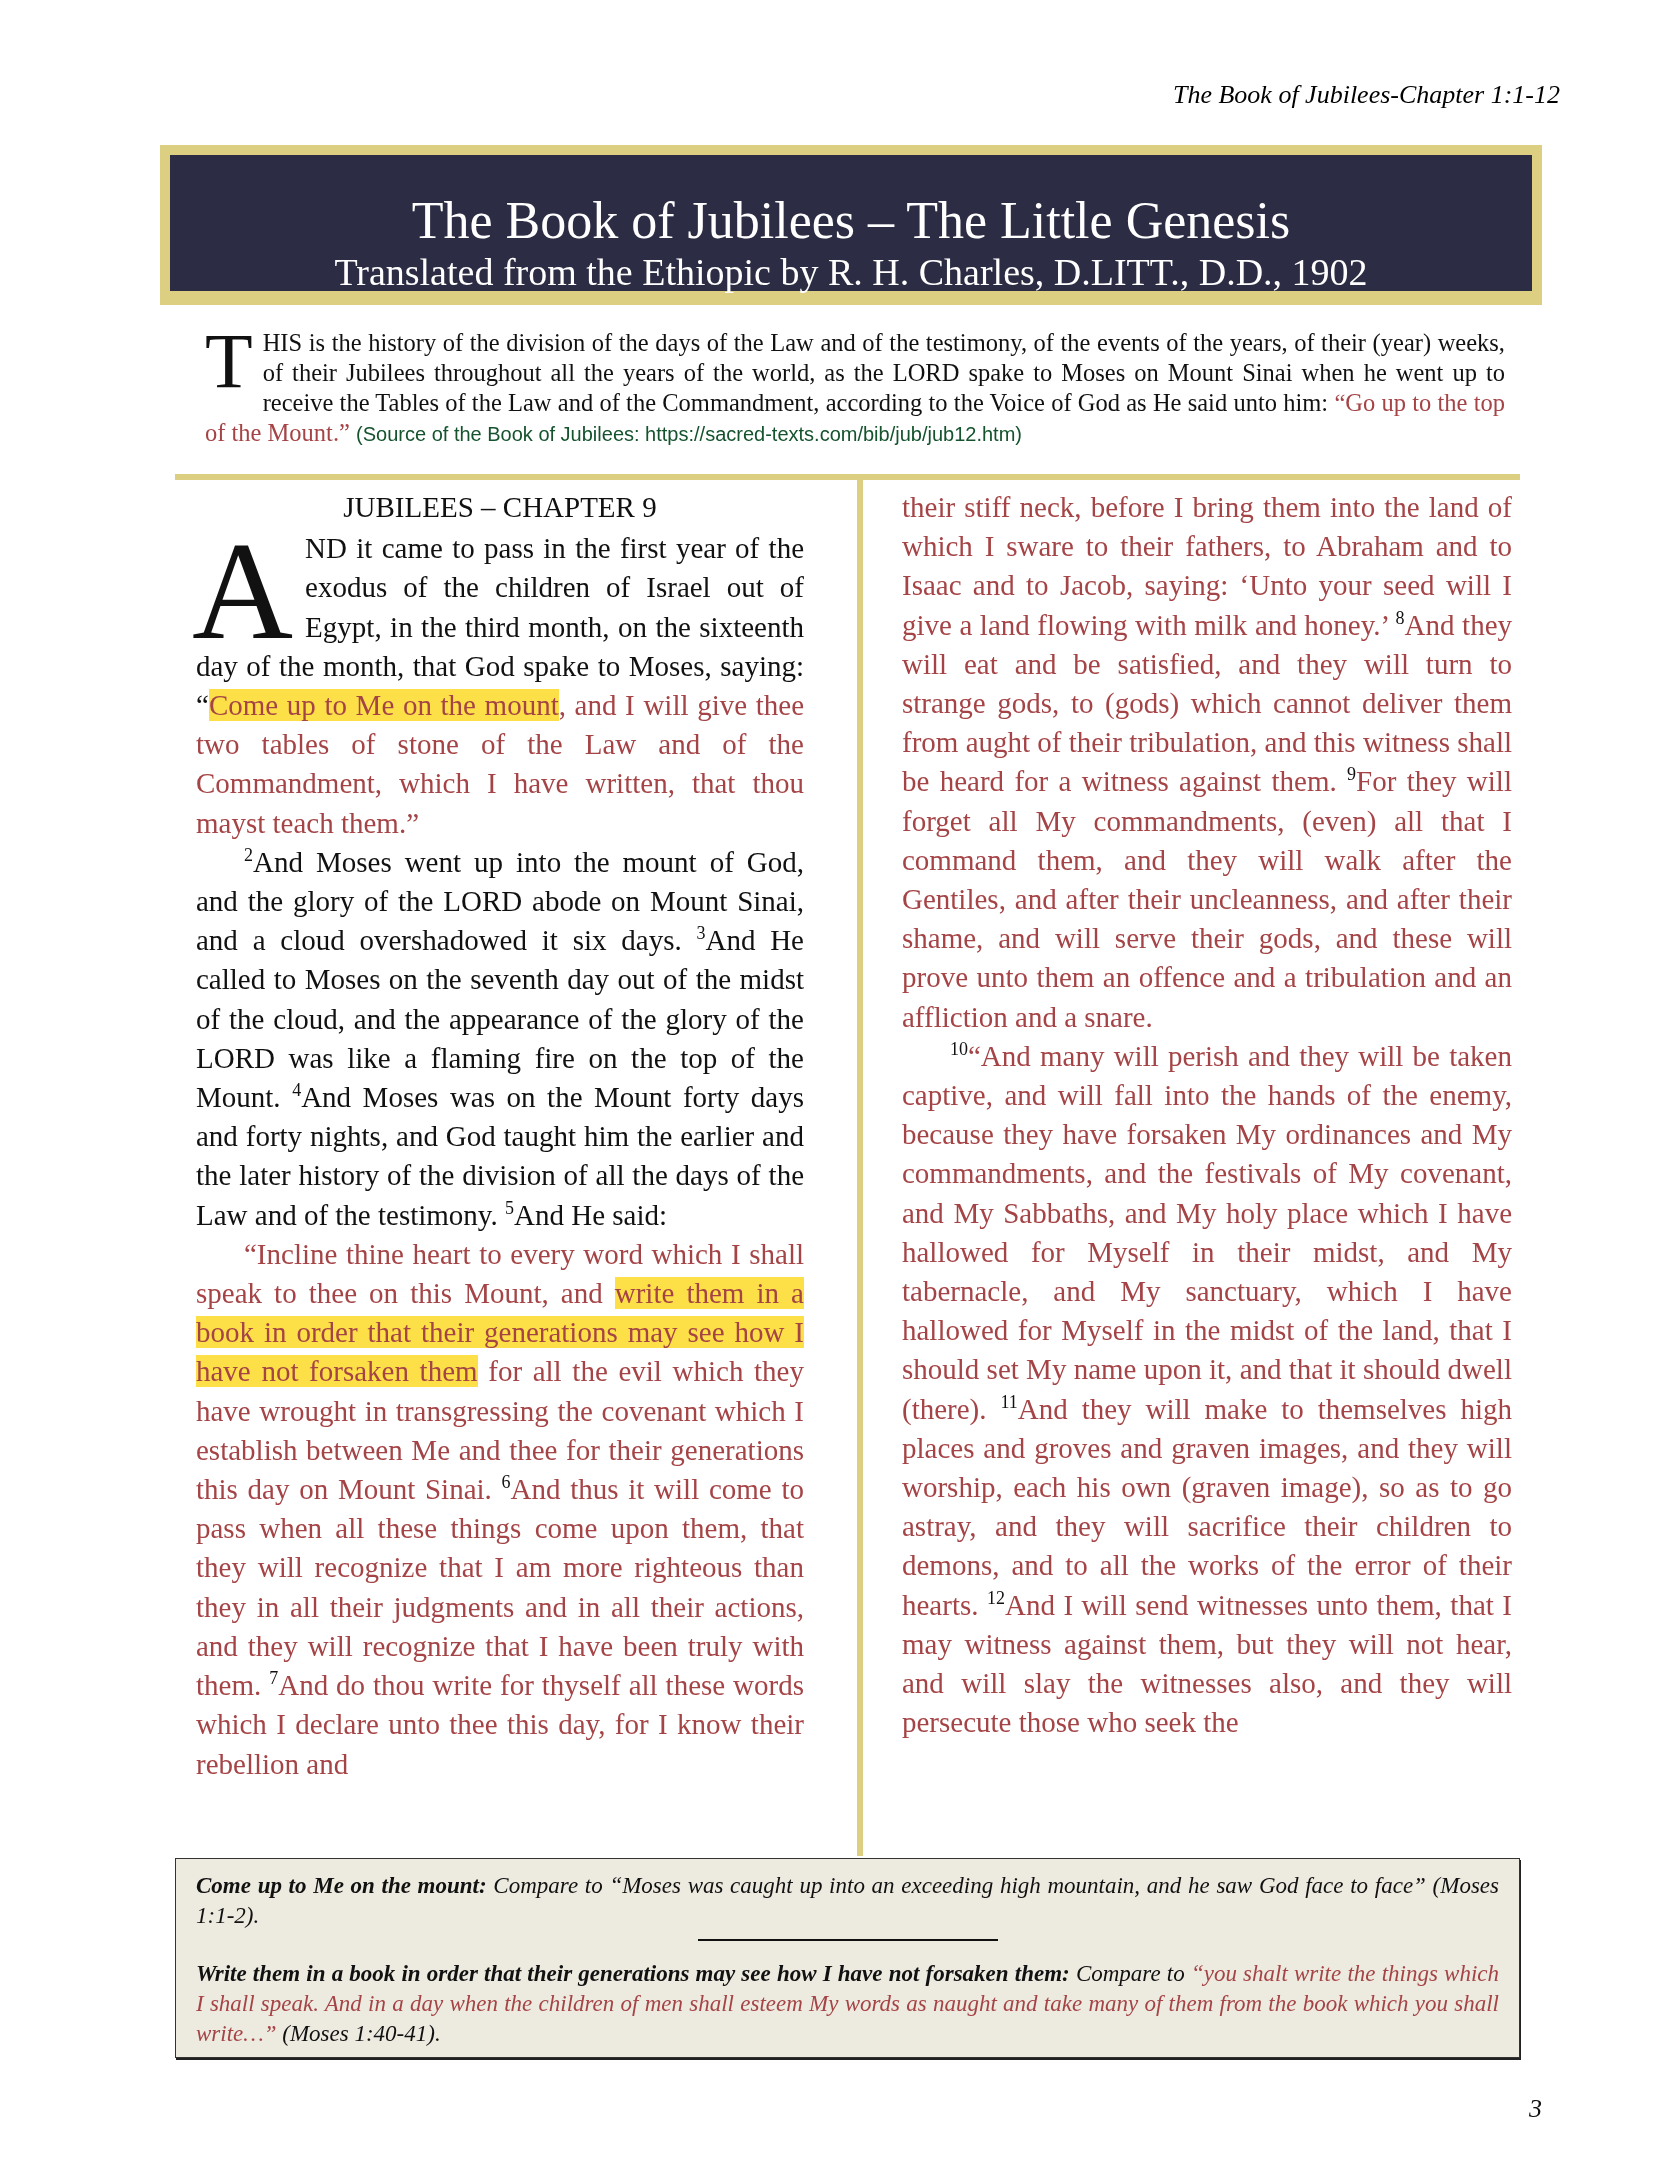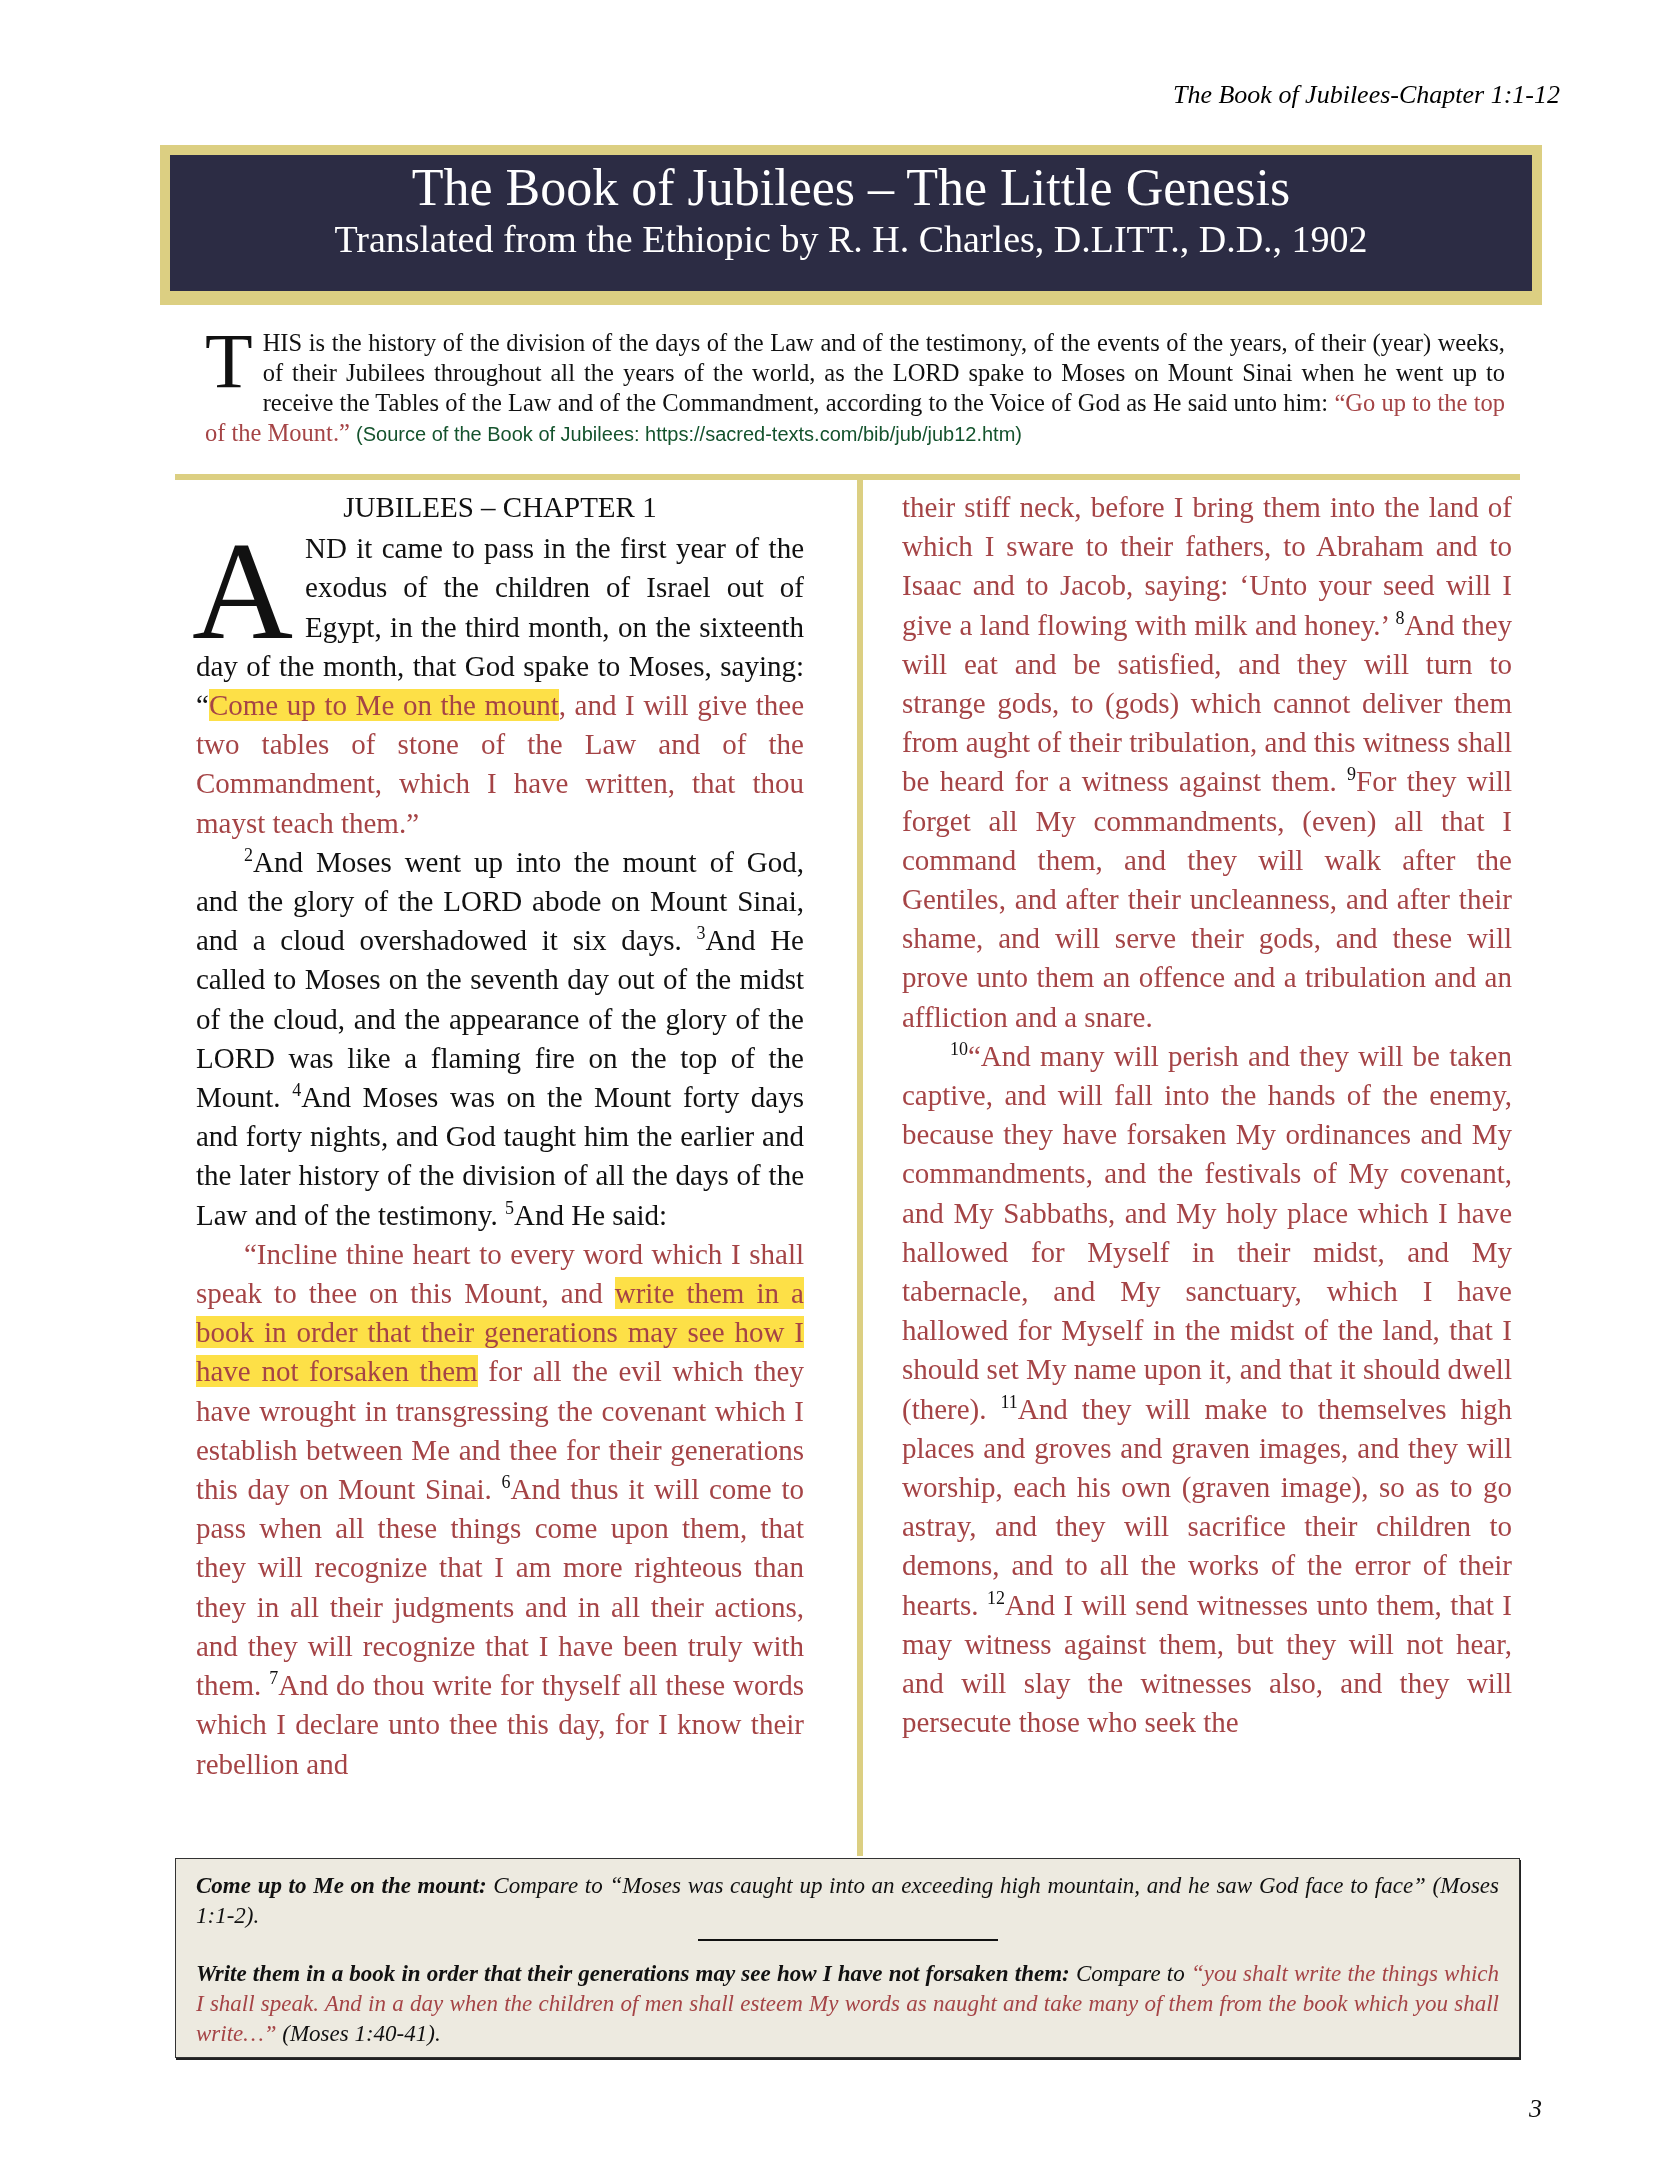--- a/index.html
+++ b/index.html
@@ -13,21 +13,21 @@
       font-style: italic; font-size: 26px; color: #000000;
     }
     .banner {
       position: absolute; left: 160px; top: 145px; width: 1382px; height: 160px;
       background: #2c2c44;
       border: 10px solid #dccf82;
       border-bottom-width: 14px;
       box-sizing: border-box;
       text-align: center; color: #fff;
     }
-    .banner-title { font-size: 52px; margin-top: 4px; line-height: 58px; }
+    .banner-title { font-size: 52px; margin-top: 37px; line-height: 58px; }
     .banner-subtitle { font-size: 38px; line-height: 44px; }
     .intro {
       position: absolute; left: 205px; top: 328px; width: 1300px;
       font-size: 24.5px; line-height: 30px; text-align: justify; color: #111;
     }
     .intro .dropcap {
       float: left; font-size: 78px; line-height: 62px; margin: 2px 10px 0 0;
     }
     .intro .red { color: #a54446; }
     .intro .source {
@@ -82,21 +82,21 @@
 </div>
 
 <div class="intro">
   <span class="dropcap">T</span><span>HIS is the history of the division of the days of the Law and of the testimony, of the events of the years, of their (year) weeks, of their Jubilees throughout all the years of the world, as the LORD spake to Moses on Mount Sinai when he went up to receive the Tables of the Law and of the Commandment, according to the Voice of God as He said unto him: </span><span class="red">“Go up to the top of the Mount.”</span> <span class="source">(Source of the  Book of Jubilees: https://sacred-texts.com/bib/jub/jub12.htm)</span>
 </div>
 
 <div class="hr-gold"></div>
 <div class="col-divider"></div>
 
 <div class="col col-left">
-  <div class="chapter-heading">JUBILEES – CHAPTER 1</div>
+  <div class="chapter-heading">JUBILEES – CHAPTER 9</div>
   <p>
     <span class="dropcap-a">A</span><span>ND it came to pass in the first year of the exodus of the children of Israel out of Egypt, in the third month, on the sixteenth day of the month, that God spake to Moses, saying: “</span><span class="red hl">Come up to Me on the mount</span><span class="red">, and I will give thee two tables of stone of the Law and of the Commandment, which I have written, that thou mayst teach them.”</span>
   </p>
   <p class="indent">
     <sup>2</sup><span>And Moses went up into the mount of God, and the glory of the LORD abode on Mount Sinai, and a cloud overshadowed it six days. </span><sup>3</sup><span>And He called to Moses on the seventh day out of the midst of the cloud, and the appearance of the glory of the LORD was like a flaming fire on the top of the Mount. </span><sup>4</sup><span>And Moses was on the Mount forty days and forty nights, and God taught him the earlier and the later history of the division of all the days of the Law and of the testimony. </span><sup>5</sup><span>And He said:</span>
   </p>
   <p class="indent red">
     <span>“Incline thine heart to every word which I shall speak to thee on this Mount, and </span><span class="hl">write them in a book in order that their generations may see how I have not forsaken them</span><span> for all the evil which they have wrought in transgressing the covenant which I establish between Me and thee for their generations this day on Mount Sinai. </span><sup>6</sup><span>And thus it will come to pass when all these things come upon them, that they will recognize that I am more righteous than they in all their judgments and in all their actions, and they will recognize that I have been truly with them. </span><sup>7</sup><span>And do thou write for thyself  all these words which I declare unto thee this day, for I know their rebellion and</span>
   </p>
 </div>

